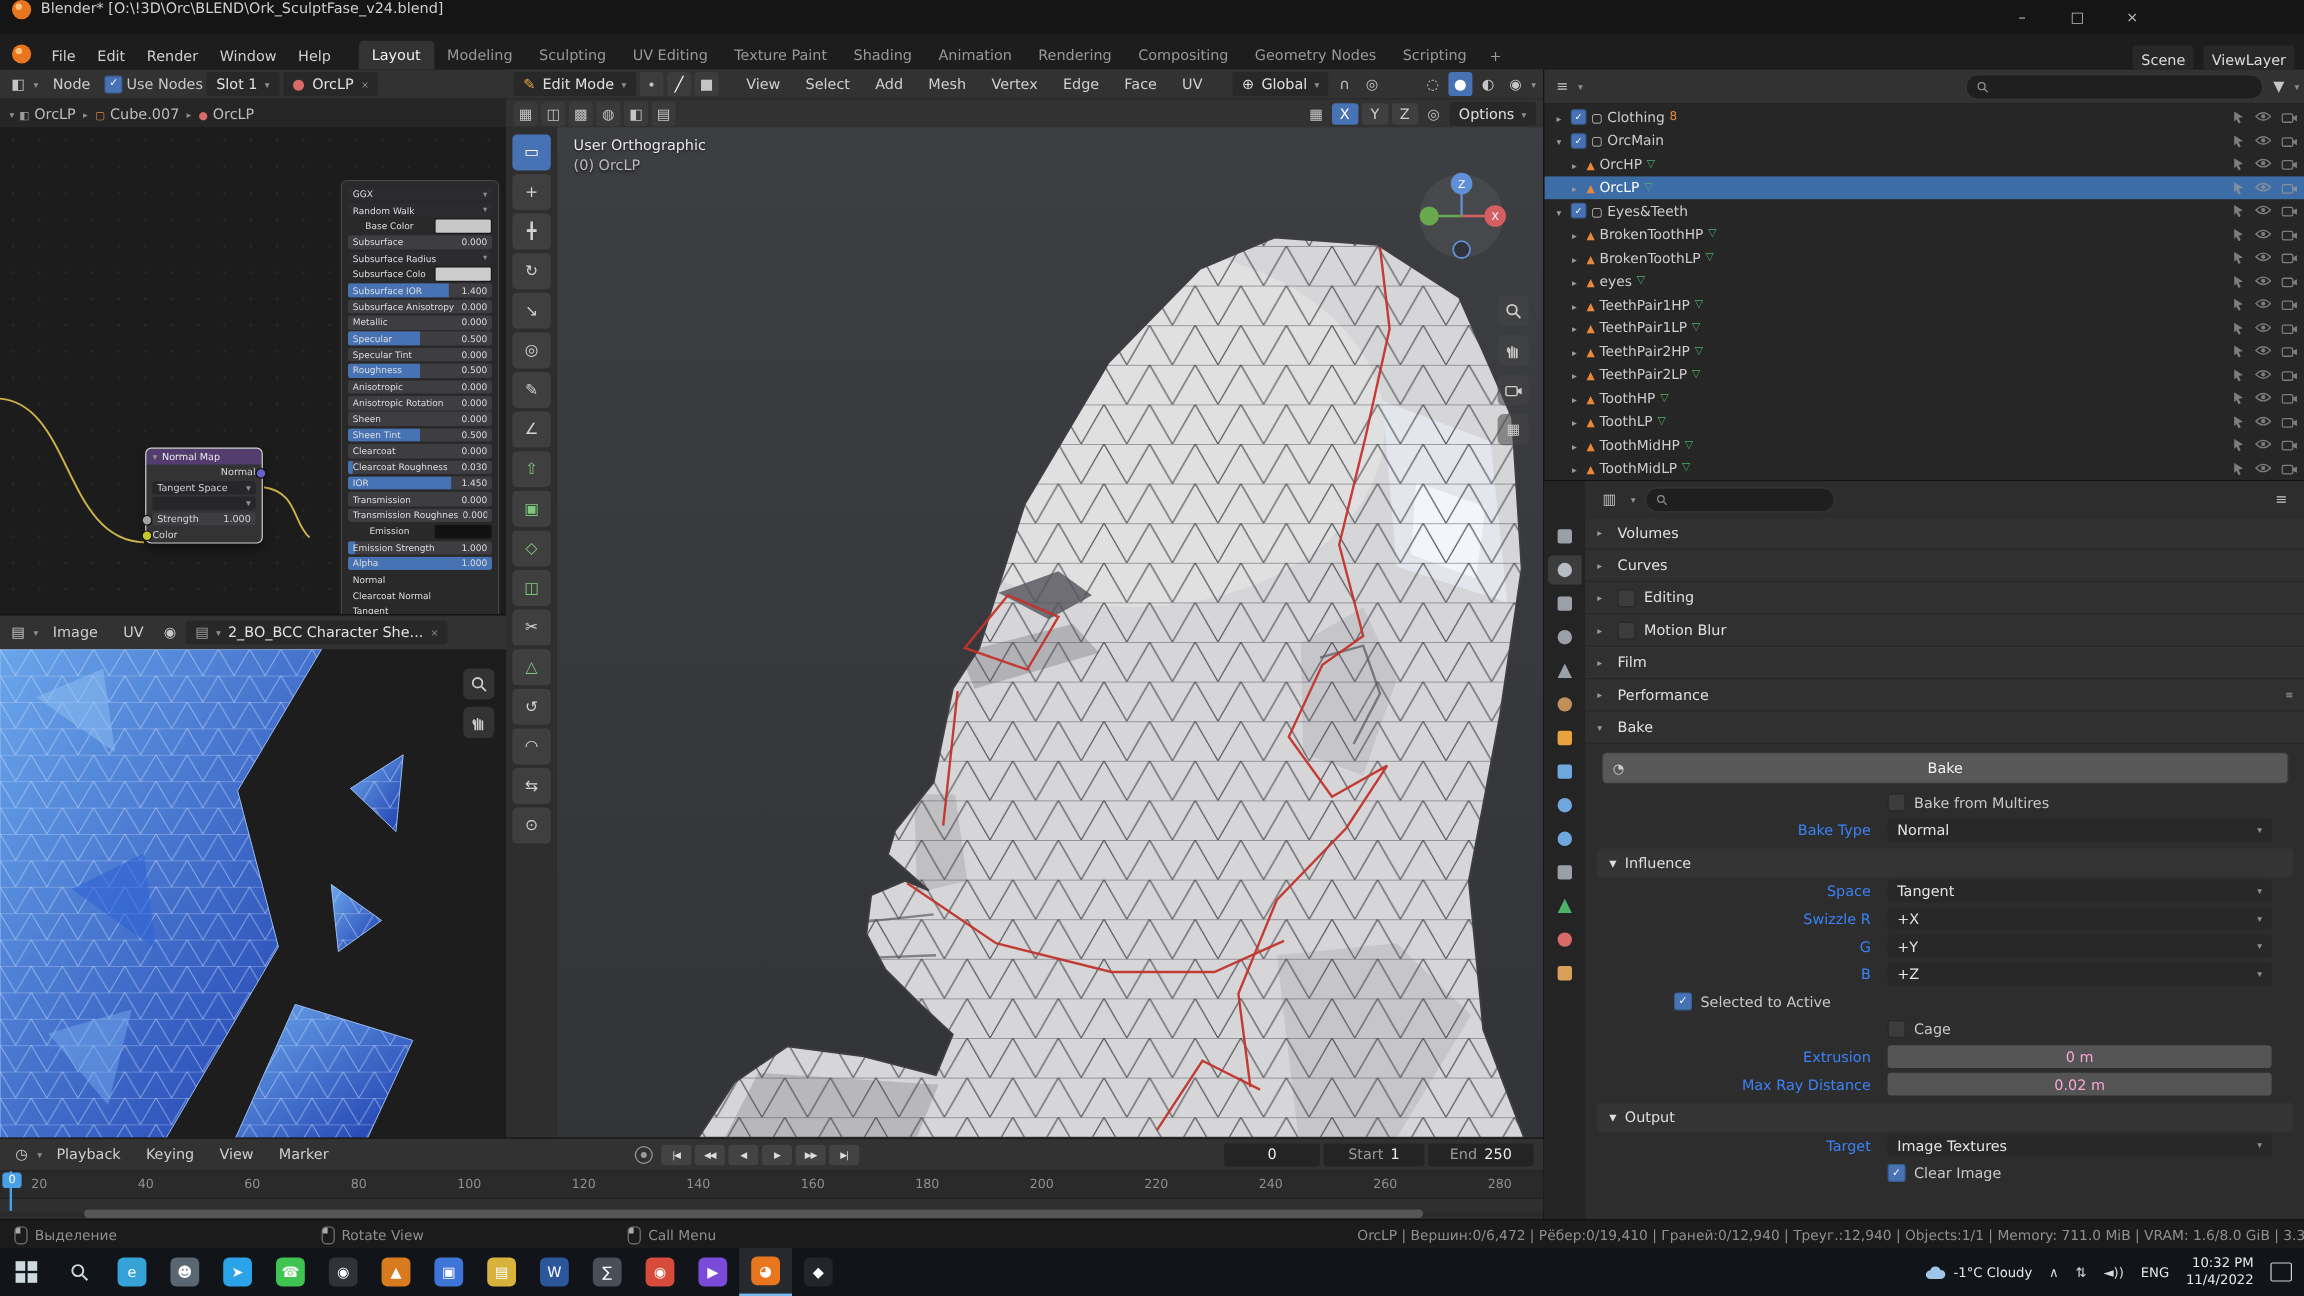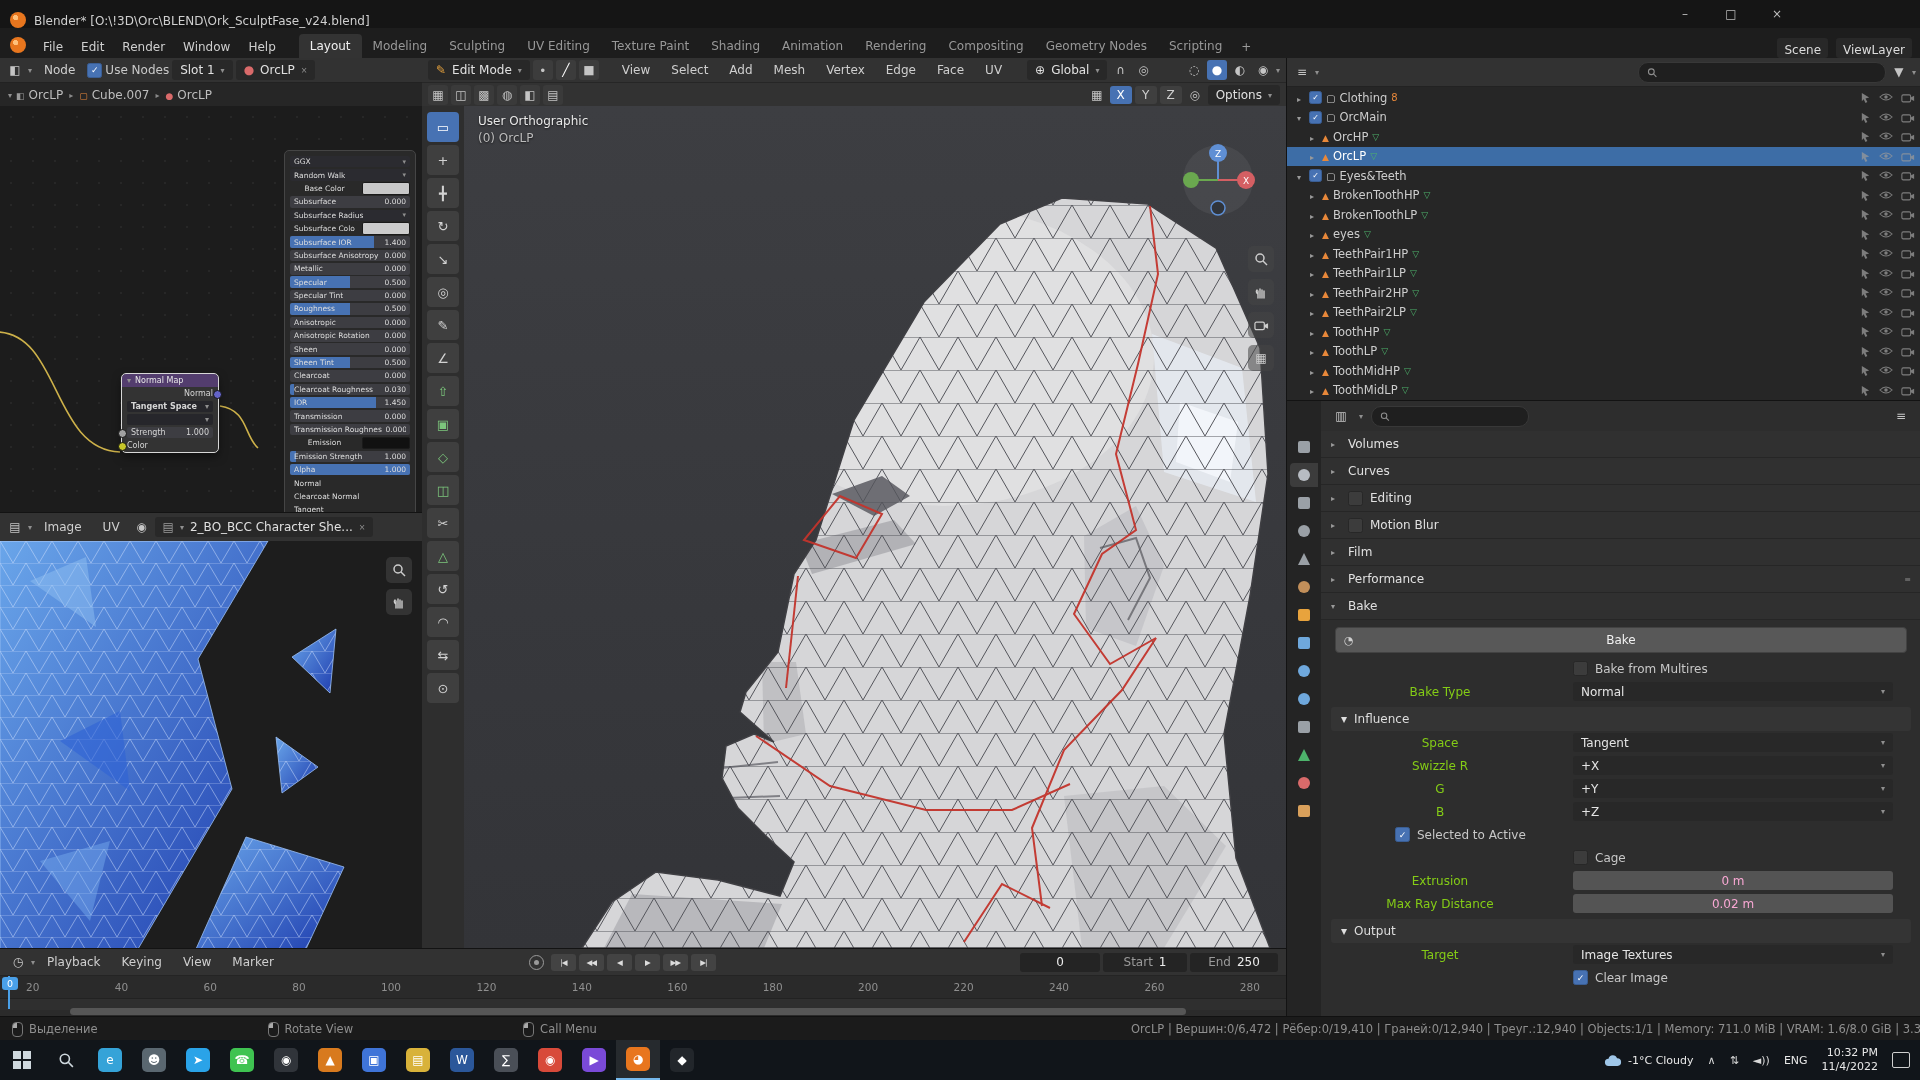--- a/index.html
+++ b/index.html
@@ -4,21 +4,21 @@
 <style>
   html,body{margin:0;padding:0;background:#000;}
   #app{position:relative;width:1920px;height:1080px;overflow:hidden;background:#161616;
        font-family:"DejaVu Sans",sans-serif;font-size:12px;color:#c9c9c9;cursor:default;
        -webkit-user-select:none;user-select:none;}
   .abs{position:absolute;}
   .row{display:flex;align-items:center;}
   .sp{flex:1;}
   .cv{font-size:8px;color:#8f8f8f;}
   
-  #titlebar{left:0;top:0;width:1800px;height:28px;background:#151515;display:flex;align-items:flex-end;color:#cfcfcf;}
+  #titlebar{left:0;top:0;width:1800px;height:28px;background:#151515;display:flex;align-items:flex-start;color:#cfcfcf;}
   .blogo{width:16px;height:16px;border-radius:50%;background:radial-gradient(circle at 35% 35%,#ffc07a 0 18%,#e8761e 19% 100%);margin:0 8px 0 10px;}
   .winbtn{width:46px;height:28px;display:flex;align-items:center;justify-content:center;color:#bdbdbd;font-size:12px;}
   
   #topbar{left:0;top:28px;width:1920px;height:30px;background:#1d1d1d;border-bottom:1px solid #131313;display:flex;align-items:flex-end;}
   .mi{padding:4px 9px;color:#cfcfcf;border-radius:3px;}
   .wtab{padding:5px 11px;color:#989898;border-radius:4px 4px 0 0;white-space:nowrap;}
   .wtab.on{background:#333333;color:#efefef;}
   .wplus{padding:4px 8px;color:#9a9a9a;}
   .scene-pill{display:flex;align-items:center;gap:5px;background:#282828;border-radius:3px;height:20px;padding:0 7px;margin-right:8px;color:#dcdcdc;flex-direction:column;}
   .pico{width:10px;height:10px;border-radius:2px;background:#8f8f8f;}
@@ -43,21 +43,21 @@
   .bc-ic.t-nodetree .i-n{display:inline;color:#9a9a9a;}
   .bc-ic.t-object .i-o{display:inline;color:#e8883a;}
   .bc-ic.t-material .i-m{display:inline;color:#d96a6a;}
   #shader-content{position:absolute;left:0;top:48px;width:422px;height:406px;overflow:hidden;
      background-color:#1c1c1c;background-image:radial-gradient(circle,#272727 1px,transparent 1.3px);background-size:22px 22px;}
   
   #nmnode{position:absolute;left:122px;top:268px;width:96px;background:#333;border-radius:4px;outline:1.5px solid #d8d8d8;font-size:8px;color:#d5d5d5;box-shadow:0 4px 10px rgba(0,0,0,.5);}
   #nmnode .nhdr{background:#533d6e;border-radius:4px 4px 0 0;padding:2px 5px;display:flex;gap:4px;align-items:center;color:#e8e8e8;}
   #nmnode .nr{display:flex;align-items:center;height:13px;padding:0 5px;position:relative;}
   #nmnode .nr.right{justify-content:flex-end;}
-  #nmnode .ndd{flex:1;background:#26262b;border-radius:2px;height:11px;display:flex;align-items:center;justify-content:space-between;padding:0 4px;font-weight:bold;}
+  #nmnode .ndd{flex:1;background:#26262b;border-radius:2px;height:11px;display:flex;align-items:center;justify-content:space-between;padding:0 4px;}
   #nmnode .nfield{flex:1;background:#3d3d42;border-radius:2px;height:11px;display:flex;align-items:center;justify-content:space-between;padding:0 4px;}
   .sock{position:absolute;width:7px;height:7px;border-radius:50%;border:1px solid #141414;top:3px;}
   .sock.r{right:-4px;background:#6363c7;}
   .sock.l{left:-4px;}
   
   #npanel{position:absolute;right:6px;top:44px;width:124px;height:372px;background:rgba(42,42,42,.96);border:1px solid #454545;border-radius:5px;padding:4px 3px;overflow:hidden;}
   .nrow{height:13.4px;display:flex;align-items:center;gap:3px;padding:0 2px;}
   .ntrack{flex:1;position:relative;height:11.5px;background:#3d3d42;border-radius:2px;overflow:hidden;display:flex;align-items:center;justify-content:space-between;padding:0 4px;}
   .nfill{position:absolute;left:0;top:0;bottom:0;width:0;background:#4772b3;}
   .nlab,.nval{position:relative;font-size:7.5px;color:#dedede;white-space:nowrap;overflow:hidden;}
@@ -117,21 +117,21 @@
   .ptab span{width:12px;height:12px;display:block;}
   .ptab .t-circle{border-radius:50%;}
   .ptab .t-square{border-radius:2px;}
   .ptab .t-tri{clip-path:polygon(50% 0,100% 100%,0 100%);}
   #props-hdr{position:absolute;left:34px;top:0;right:0;height:30px;display:flex;align-items:center;gap:8px;background:#2d2d2d;border-bottom:1px solid #232323;padding:0 10px;}
   #props-body{position:absolute;left:34px;top:30px;right:0;bottom:0;overflow:hidden;}
   .phead{display:flex;align-items:center;gap:7px;height:26px;padding:0 10px;background:#303030;border-bottom:1px solid #262626;color:#e0e0e0;}
   .phead .arr{font-size:8px;color:#9a9a9a;width:10px;}
   .sphead{display:flex;align-items:center;gap:7px;height:24px;padding:0 10px;margin:4px 10px 0;background:#343434;border-radius:3px;color:#dedede;}
   .prow2{display:flex;align-items:center;height:23px;padding-right:28px;}
-  .plab{width:238px;text-align:center;padding-right:14px;color:#84cc16;white-space:nowrap;}
+  .plab{width:238px;text-align:right;padding-right:14px;color:#3b82f6;white-space:nowrap;}
   .pwid{flex:1;display:flex;gap:7px;align-items:center;color:#c8c8c8;}
   .wdrop{flex:1;height:19px;background:#282828;border-radius:3px;display:flex;align-items:center;justify-content:space-between;padding:0 8px;color:#e4e4e4;}
   .wval{flex:1;height:19px;background:#545454;border-radius:3px;display:flex;align-items:center;justify-content:center;color:#f9a8d4;}
   #bakebtn{margin:7px 14px 4px;height:24px;background:#585858;border:1px solid #424242;border-radius:4px;display:flex;align-items:center;justify-content:center;gap:8px;color:#f1f1f1;position:relative;}
   #bakebtn .bico{position:absolute;left:8px;color:#cfcfcf;font-size:11px;}
   
   #timeline{left:0;top:948px;width:1286px;height:68px;background:#2b2b2b;border-top:1px solid #131313;}
   #tl-hdr{display:flex;align-items:center;gap:3px;height:26px;padding:0 8px;background:#323232;border-bottom:1px solid #242424;}
   .trbtn{width:25px;height:17px;background:#434343;border-radius:3px;display:flex;align-items:center;justify-content:center;font-size:7.5px;color:#dcdcdc;letter-spacing:-1px;}
   .autokey{width:13px;height:13px;border-radius:50%;border:1.5px solid #9a9a9a;display:inline-flex;align-items:center;justify-content:center;margin-right:4px;}

